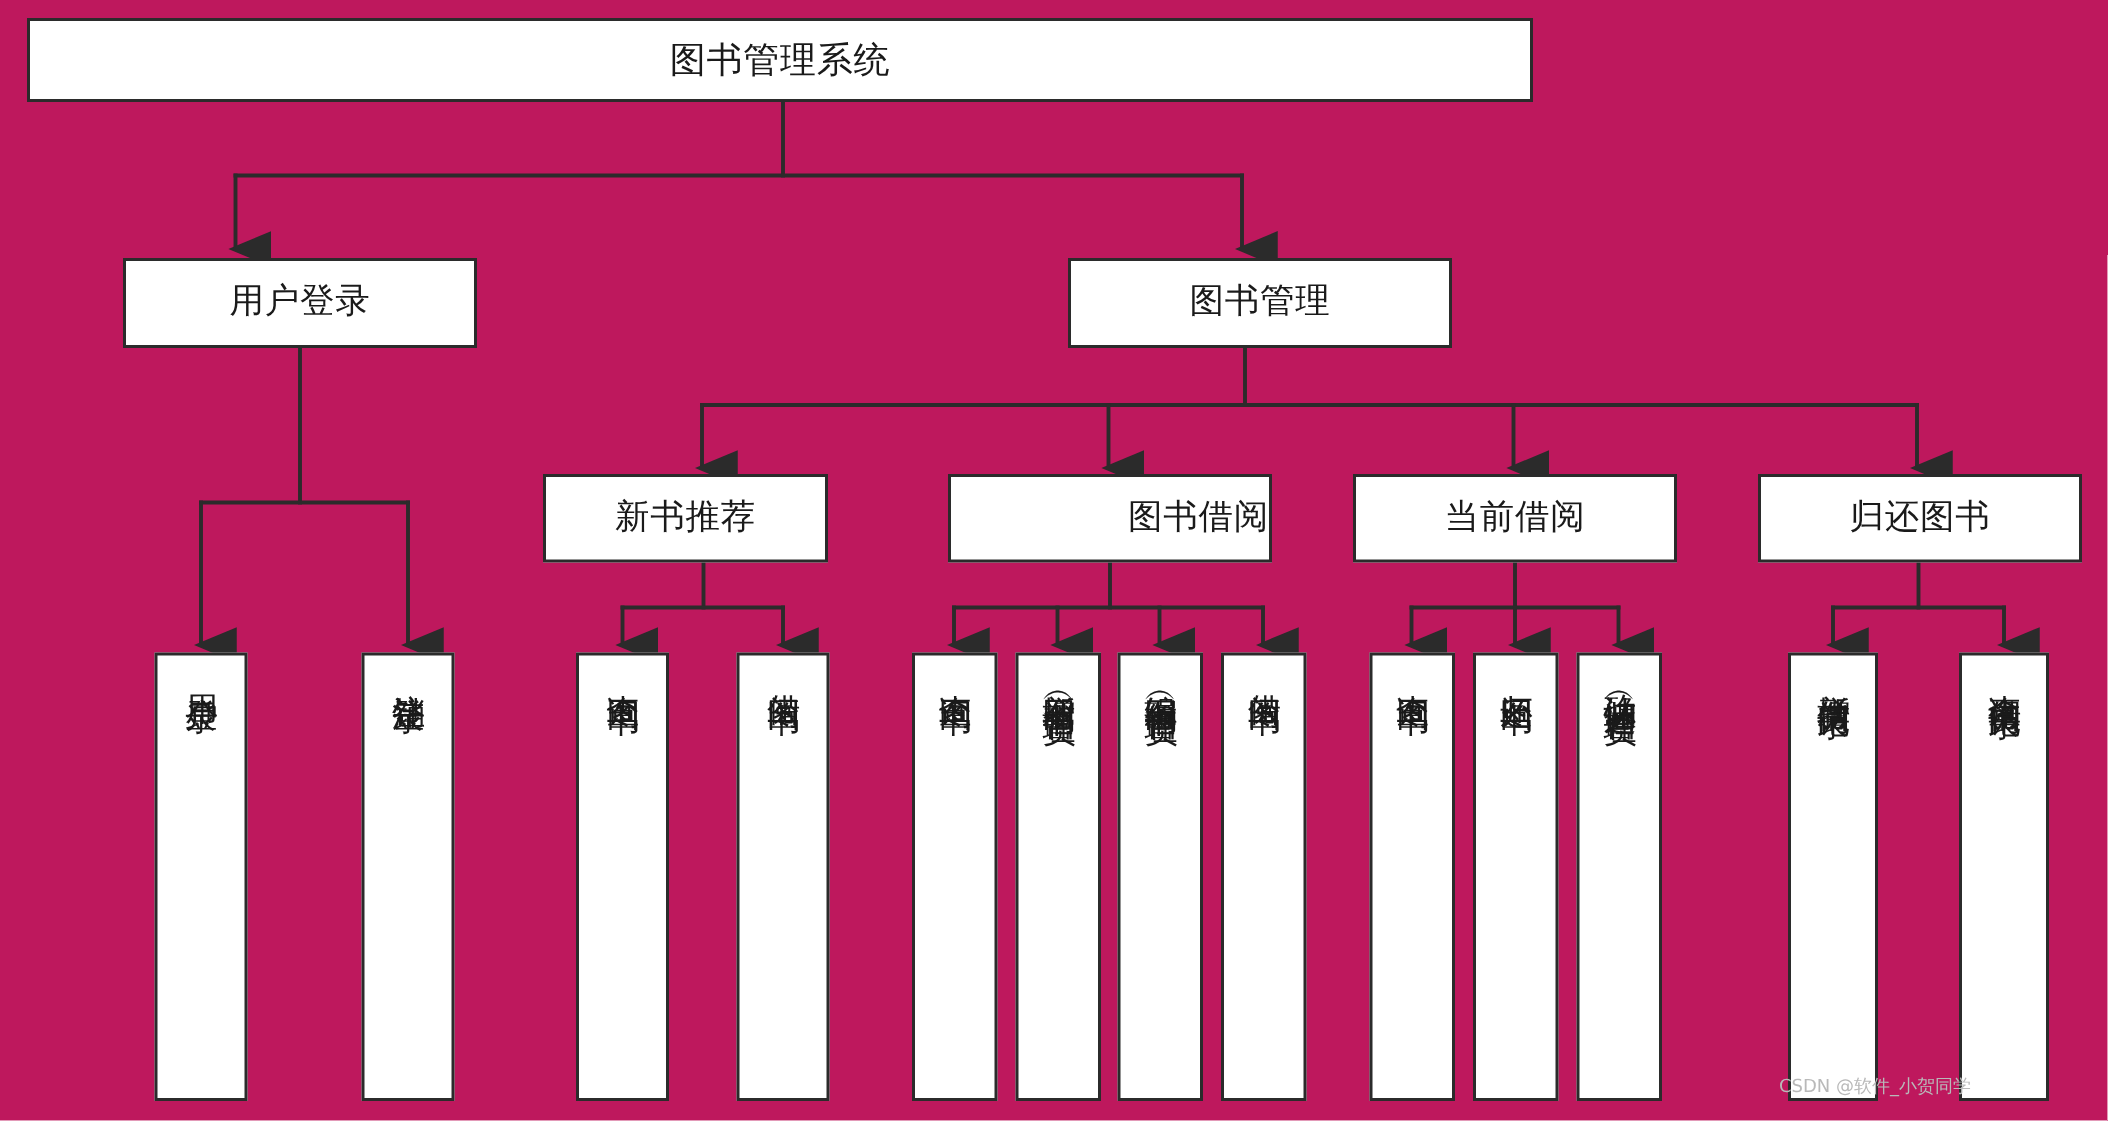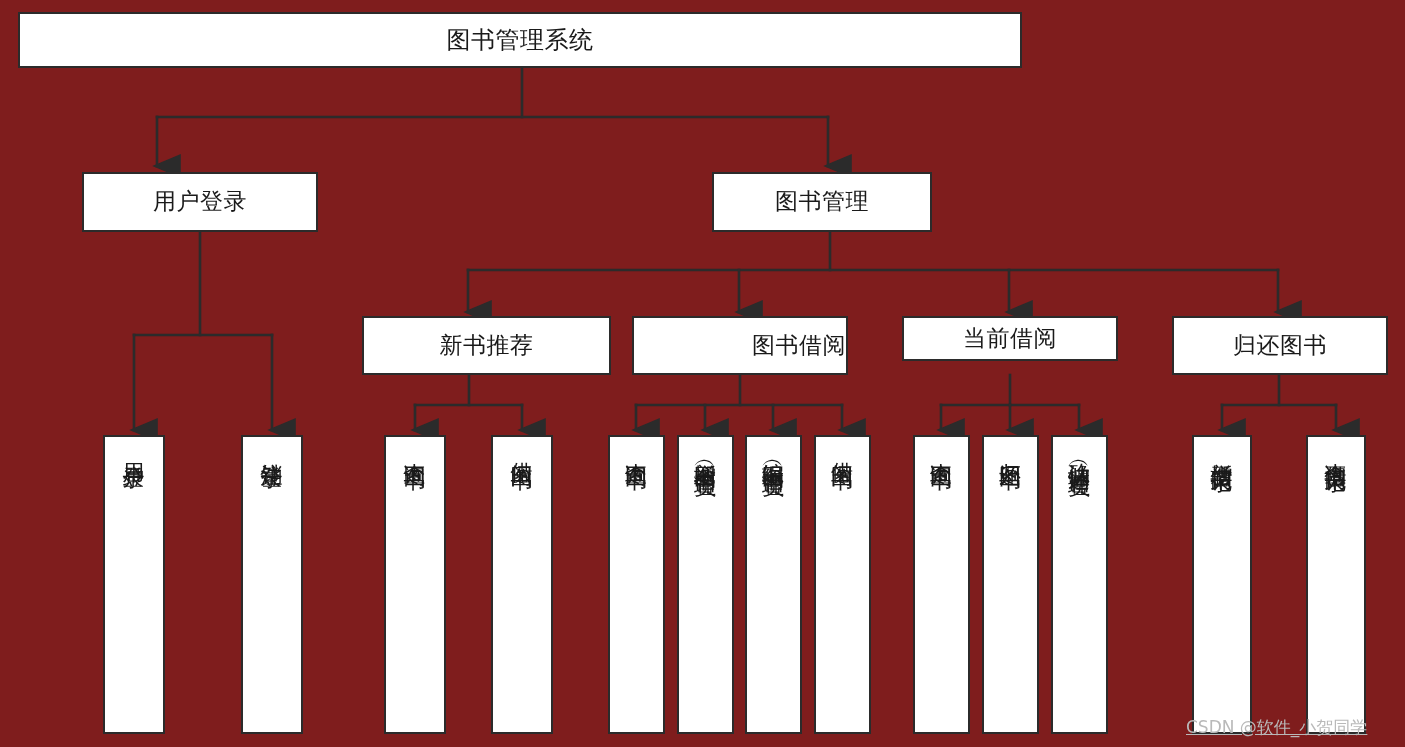--- a/index.html
+++ b/index.html
@@ -5,21 +5,21 @@
 <style>
   html, body {
     margin: 0;
     padding: 0;
     background: #ffffff;
   }
   #diagram {
     position: relative;
     width: 1405px;
     height: 747px;
-    background: #7f1d1d;
+    background: #be185d;
     font-family: "DejaVu Sans", "Liberation Sans", sans-serif;
     overflow: hidden;
   }
   #connectors {
     position: absolute;
     left: 0;
     top: 0;
     width: 1405px;
     height: 747px;
     pointer-events: none;
@@ -59,26 +59,25 @@
     text-orientation: upright;
     font-size: 22px;
     line-height: 1.05;
     letter-spacing: 2px;
     white-space: nowrap;
   }
   .watermark {
     position: absolute;
     left: 1186px;
     top: 716px;
-    font-size: 17px;
+    font-size: 12px;
     color: #b9b9b9;
     font-family: "DejaVu Sans", "Liberation Sans", sans-serif;
     white-space: nowrap;
     pointer-events: none;
-    text-decoration: underline;
   }
 </style>
 </head>
 <body>
 
 <div id="diagram">
 
   <svg id="connectors" viewBox="0 0 1405 747" xmlns="http://www.w3.org/2000/svg">
     <defs>
       <marker id="arrow" viewBox="0 0 12 12" refX="6" refY="10" markerWidth="11" markerHeight="11" orient="auto-start-reverse">
@@ -129,31 +128,31 @@
     </g>
   </svg>
 
   <div class="node horiz root" style="left:18px; top:12px; width:1004px; height:56px;">
     <span class="node-label">图书管理系统</span>
   </div>
 
   <div class="node horiz" style="left:82px; top:172px; width:236px; height:60px;">
     <span class="node-label">用户登录</span>
   </div>
-  <div class="node horiz" style="left:712px; top:172px; width:220px; height:60px;">
+  <div class="node horiz" style="left:712px; top:172px; width:256px; height:60px;">
     <span class="node-label">图书管理</span>
   </div>
 
-  <div class="node horiz" style="left:362px; top:316px; width:249px; height:59px;">
+  <div class="node horiz" style="left:362px; top:316px; width:190px; height:59px;">
     <span class="node-label">新书推荐</span>
   </div>
   <div class="node horiz" style="left:632px; top:316px; width:216px; height:59px;justify-content:flex-end;">
     <span class="node-label">图书借阅</span>
   </div>
-  <div class="node horiz" style="left:902px; top:316px; width:216px; height:45px;">
+  <div class="node horiz" style="left:902px; top:316px; width:216px; height:59px;">
     <span class="node-label">当前借阅</span>
   </div>
   <div class="node horiz" style="left:1172px; top:316px; width:216px; height:59px;">
     <span class="node-label">归还图书</span>
   </div>
 
   <div class="node vert" style="left:103px; top:435px; width:62px; height:299px;">
     <span class="node-label">用户登录</span>
   </div>
   <div class="node vert" style="left:241px; top:435px; width:62px; height:299px;">

